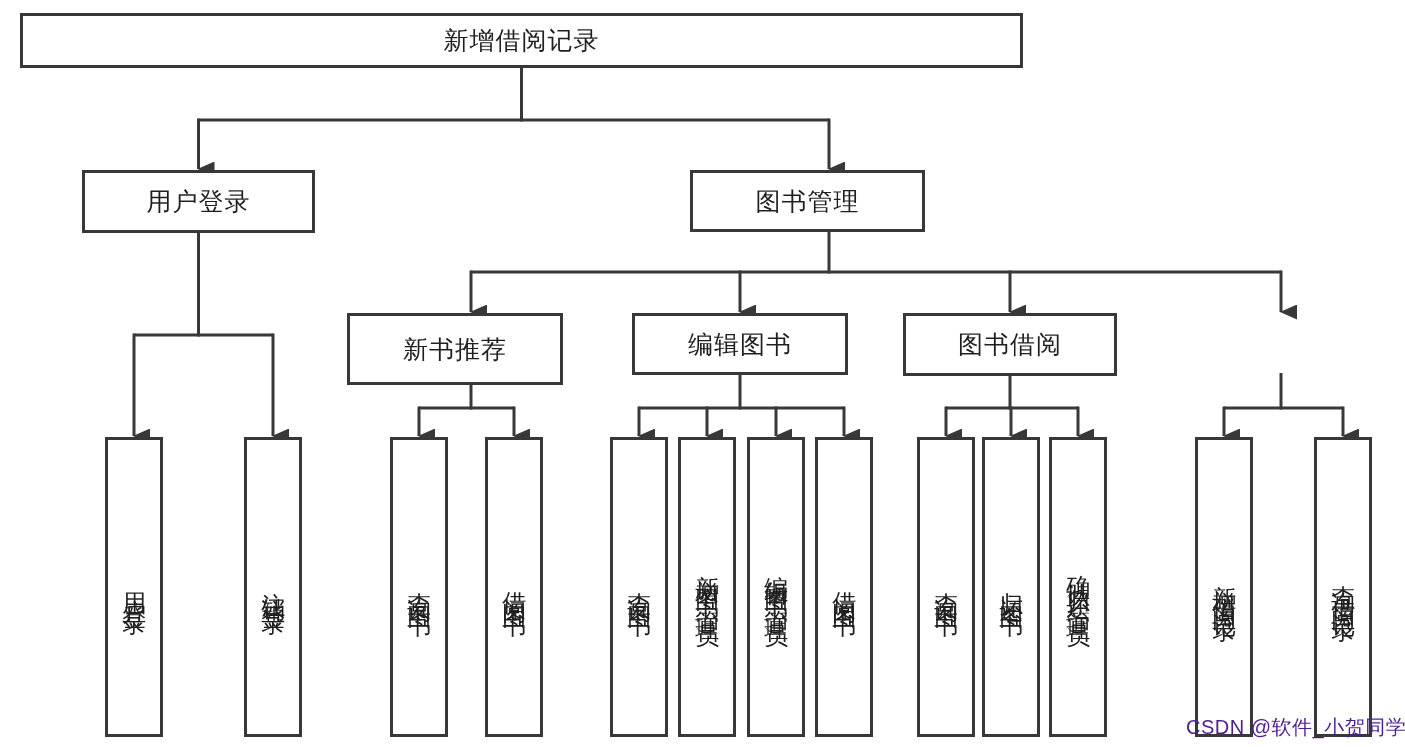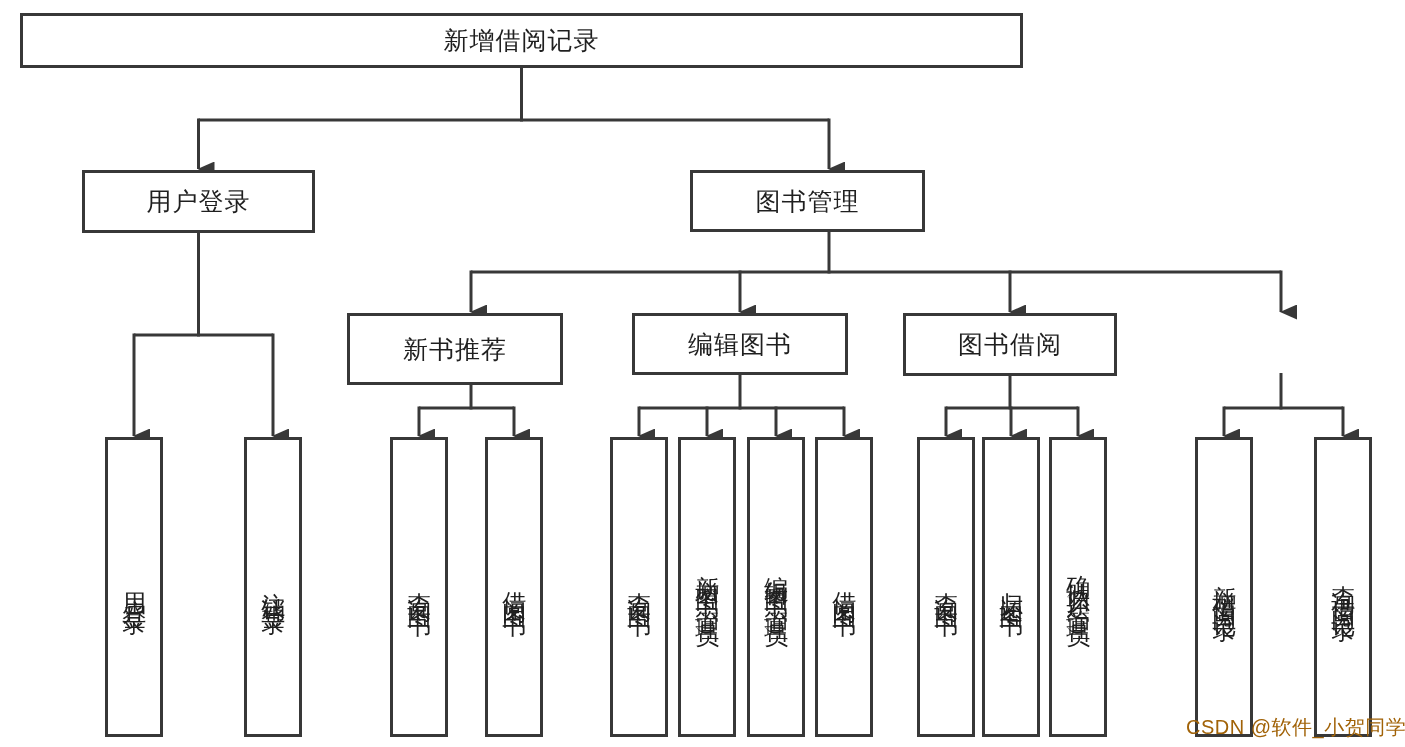--- a/index.html
+++ b/index.html
@@ -30,21 +30,21 @@
     writing-mode: vertical-lr;
     white-space: normal;
     font-size: 24px;
     letter-spacing: 7px;
     line-height: 1.1;
   }
   .watermark {
     position: absolute;
     left: 1186px;
     top: 714px;
-    color: #a16207;
+    color: #4c1d95;
     font-size: 20px;
     letter-spacing: 0.5px;
     white-space: nowrap;
   }
 </style>
 </head>
 <body>
 
 <div class="stage">
 

